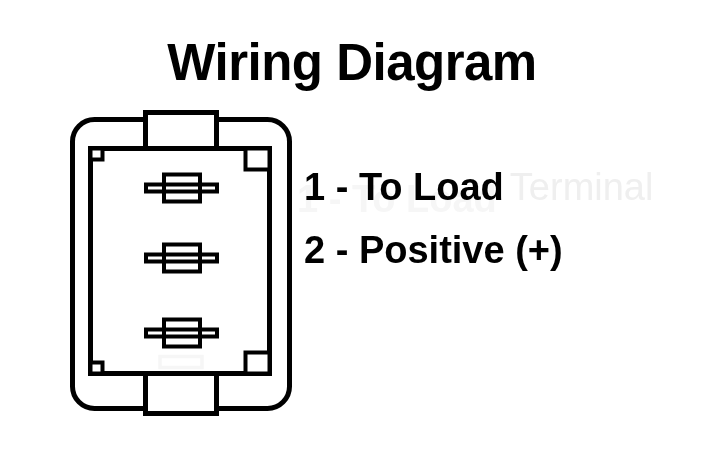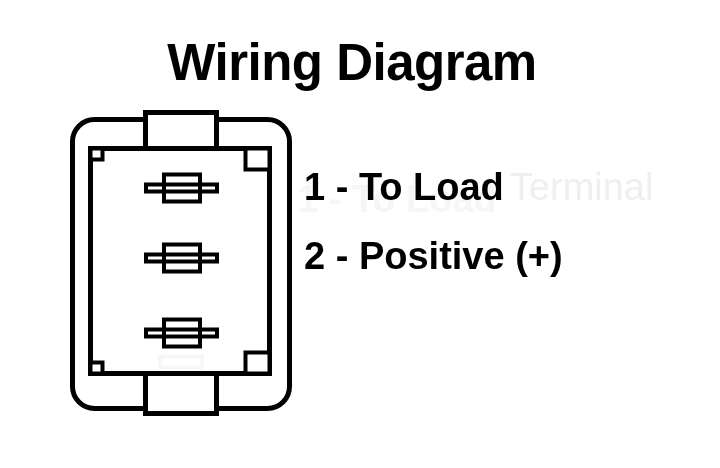--- a/index.html
+++ b/index.html
@@ -38,21 +38,21 @@
     z-index:1;
   }
   .pin-label{
     position:absolute;left:304px;
     font-size:38px;font-weight:bold;line-height:38px;
     color:var(--text-color);
     white-space:nowrap;
     z-index:2;
   }
   .pin-label-1{top:168px;}
-  .pin-label-2{top:237px;}
+  .pin-label-2{top:231px;}
   .pin-label-3{top:318px;}
   .wm{
     font-weight:normal;
     color:var(--watermark-color);
     margin-left:6px;
   }
 </style>
 </head>
 <body>
 

